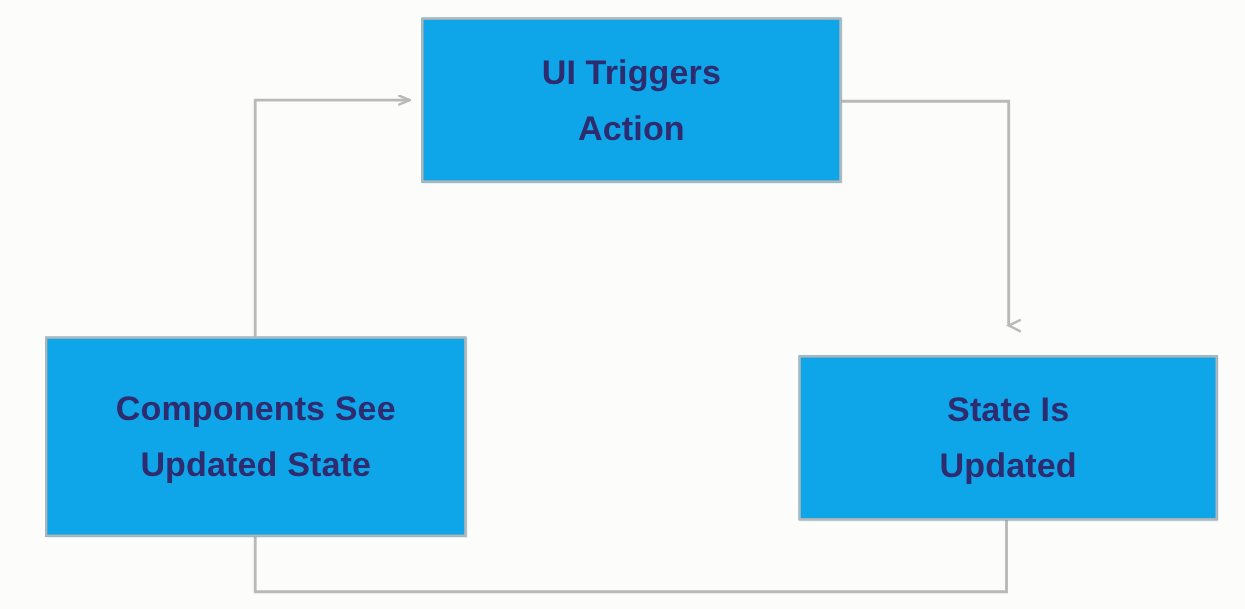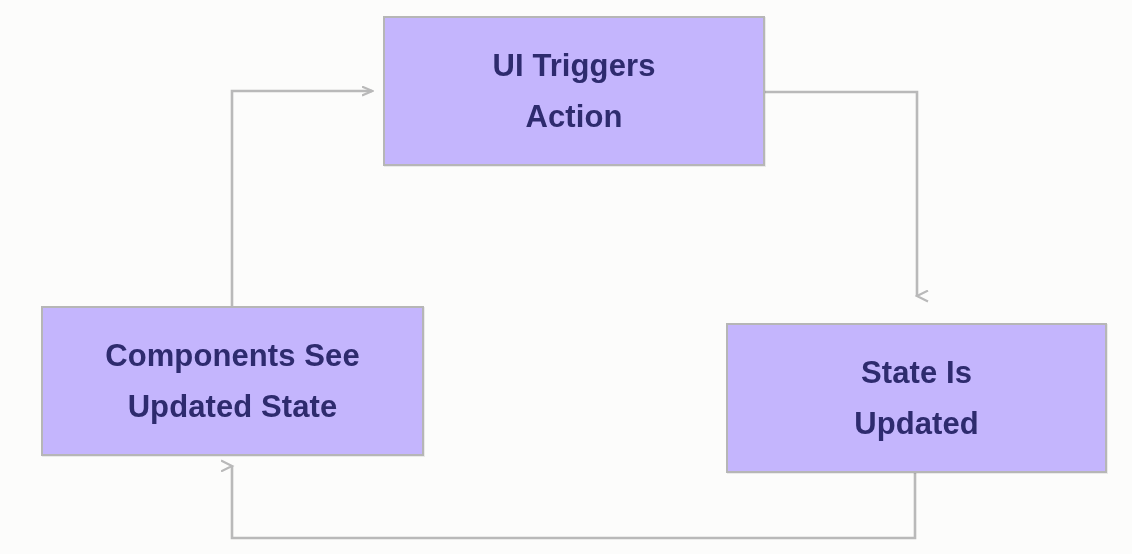--- a/index.html
+++ b/index.html
@@ -18,21 +18,21 @@
   #flow-svg {
     position: absolute;
     left: 0;
     top: 0;
     width: 1132px;
     height: 554px;
   }
   .node {
     position: absolute;
     box-sizing: border-box;
-    background: #c4b5fd;
+    background: #0ea5e9;
     border: 2px solid #b6b6b6;
     box-shadow: 1px 1px 0 rgba(0,0,0,0.07);
     display: flex;
     align-items: center;
     justify-content: center;
     z-index: 2;
   }
   .node-label {
     color: #2e2b6e;
     font-weight: bold;
@@ -53,21 +53,21 @@
     left: 726px;
     top: 307px;
     width: 381px;
     height: 150px;
     margin-top: 16px;
   }
   #node-components-see-updated-state {
     left: 41px;
     top: 306px;
     width: 383px;
-    height: 150px;
+    height: 182px;
   }
 </style>
 </head>
 <body>
 
 <div id="canvas">
 
   <svg id="flow-svg" viewBox="0 0 1132 554" xmlns="http://www.w3.org/2000/svg">
     <defs>
       <marker id="arrowhead-right" markerWidth="12" markerHeight="12" refX="10" refY="5" orient="auto" markerUnits="userSpaceOnUse">

